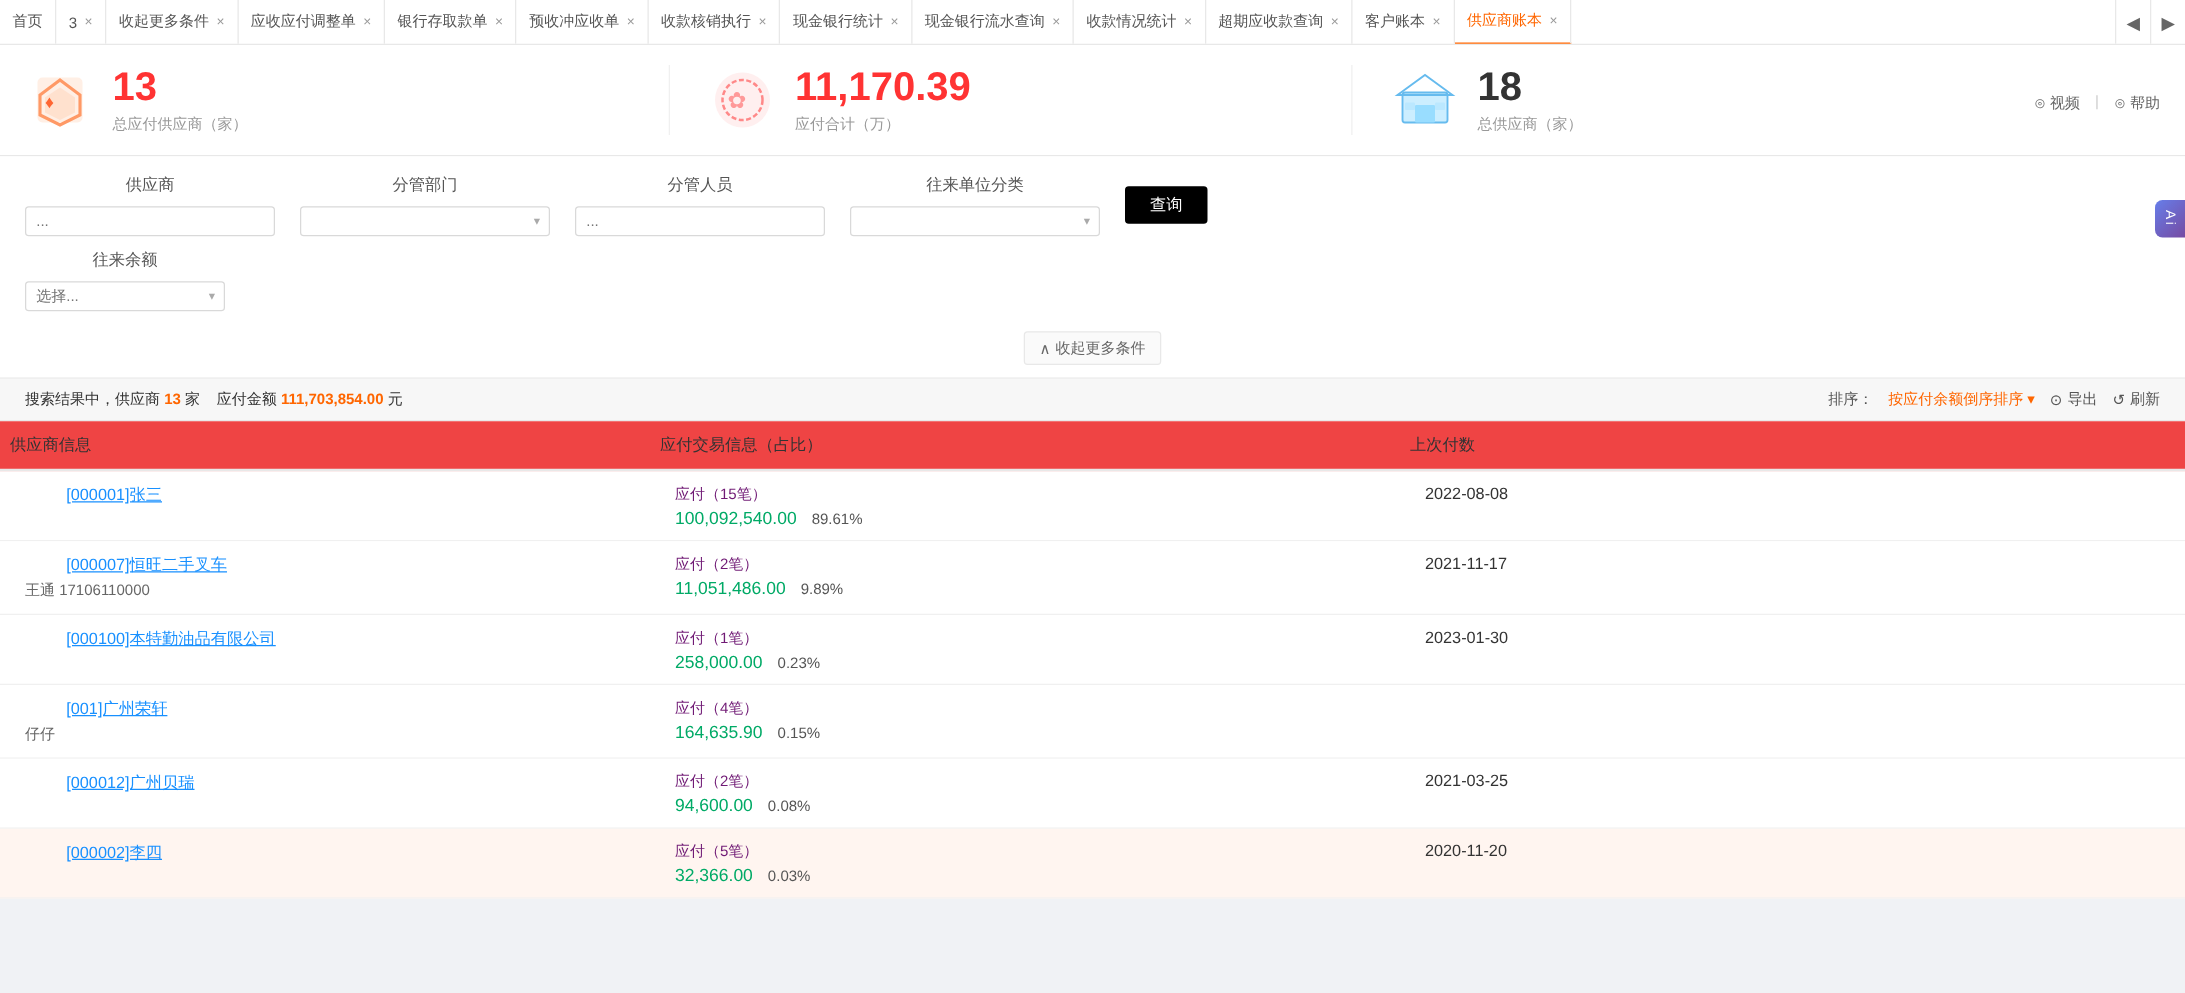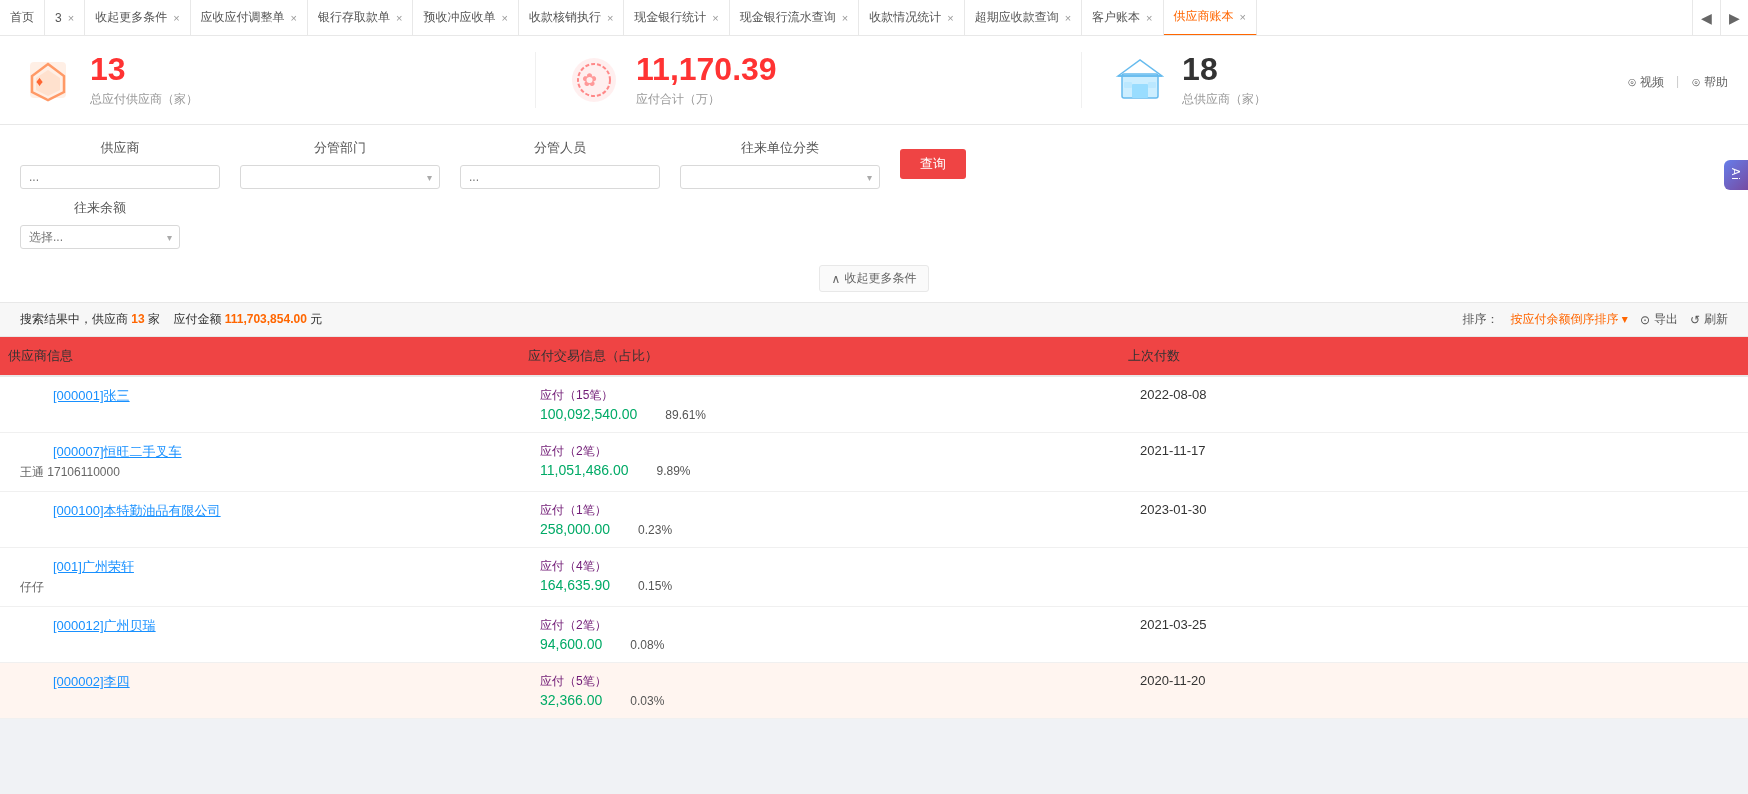--- a/index.html
+++ b/index.html
@@ -27,21 +27,21 @@
     .divider-v { color: #ccc; }
 
     
     .search-area { background: #fff; padding: 14px 20px 10px; border-bottom: 1px solid #e8e8e8; }
     .search-row { display: flex; align-items: center; gap: 20px; margin-bottom: 10px; }
     .search-field { display: flex; align-items: center; gap: 8px; flex-direction: column; }
     .search-field label { font-size: 13px; color: #555; white-space: nowrap; }
     .search-input { border: 1px solid #d9d9d9; border-radius: 3px; padding: 4px 8px; font-size: 12px; color: #333; width: 180px; outline: none; }
     .select-wrapper { position: relative; display: inline-flex; align-items: center; }
     .select-wrapper .chevron { position: absolute; right: 8px; color: #aaa; font-size: 10px; pointer-events: none; }
-    .btn-query { background: #ef4444; color: #fff; border: none; border-radius: 3px; padding: 6px 20px; font-size: 13px; cursor: pointer; white-space: nowrap; }
+    .btn-query { background: #000000; color: #fff; border: none; border-radius: 3px; padding: 6px 20px; font-size: 13px; cursor: pointer; white-space: nowrap; }
     .collapse-btn { display: flex; align-items: center; gap: 4px; justify-content: center; font-size: 12px; color: #666; cursor: pointer; padding: 4px 12px; border: 1px solid #e8e8e8; border-radius: 3px; background: #fafafa; margin: 6px auto 0; width: fit-content; }
 
     
     .result-bar { display: flex; align-items: center; justify-content: space-between; padding: 8px 20px; background: #f7f7f7; border-bottom: 1px solid #e8e8e8; }
     .result-info { font-size: 12px; color: #555; }
     .result-info span { color: #333; }
     .result-actions { display: flex; align-items: flex-end; gap: 12px; font-size: 12px; color: #555; }
     .result-actions .sort-value { color: #ff6600; cursor: pointer; }
     .action-btn { display: flex; align-items: center; gap: 4px; cursor: pointer; color: #555; }
 
@@ -49,21 +49,21 @@
     .table-container { background: #fff; margin: 0; }
     .table-header { display: grid; grid-template-columns: 520px 600px 1fr; padding: 10px 8px; border-bottom: 2px solid #e8e8e8; background: #ef4444; }
     .table-header-cell { font-size: 13px; color: #333; font-weight: 500; }
     .table-row { display: grid; grid-template-columns: 520px 600px 1fr; padding: 10px 20px; border-bottom: 1px solid #f0f0f0; background: #fff; align-items: start; }
     .table-row.highlighted { background: #fff5f0; }
     .supplier-name { color: #1890ff; font-size: 13px; cursor: pointer; text-decoration: underline; padding-left: 33px; }
     .supplier-sub { font-size: 12px; color: #666; margin-top: 3px; }
     .tx-label { font-size: 12px; color: #701a75; }
     .tx-amount { font-size: 14px; color: #00aa66; font-weight: 500; margin-top: 2px; cursor: pointer; }
     .tx-percent { font-size: 12px; color: #555; margin-left: 12px; }
-    .tx-row { display: flex; align-items: baseline; gap: 16px; }
+    .tx-row { display: flex; align-items: baseline; gap: 0; }
     .last-pay { font-size: 13px; color: #333; }
 
     
     .main-content { overflow-y: auto; max-height: calc(794px - 36px - 88px - 88px - 38px - 40px); }
     .main-content::-webkit-scrollbar { width: 6px; }
     .main-content::-webkit-scrollbar-thumb { background: #ccc; border-radius: 3px; }
 
     
     .ai-panel { position: fixed; right: 0; top: 160px; background: linear-gradient(135deg, #667eea 0%, #764ba2 100%); color: #fff; padding: 8px 6px; border-radius: 6px 0 0 6px; font-size: 11px; cursor: pointer; writing-mode: vertical-rl; letter-spacing: 2px; }
   </style>

